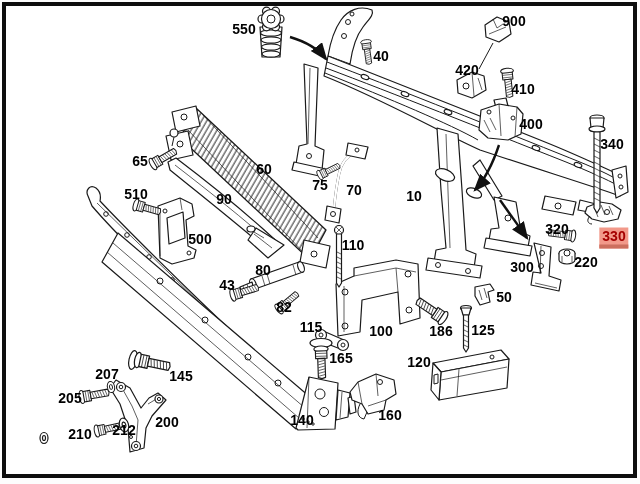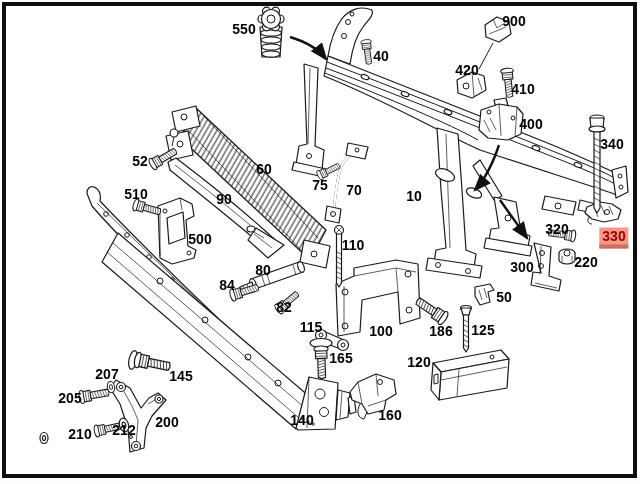--- a/index.html
+++ b/index.html
@@ -328,35 +328,35 @@
   </svg>
 
   <div id="labels">
       <div class="part-label" style="left: 244px; top: 29px;">550</div>
       <div class="part-label" style="left: 514px; top: 21px;">900</div>
       <div class="part-label" style="left: 381px; top: 56px;">40</div>
       <div class="part-label" style="left: 467px; top: 70px;">420</div>
       <div class="part-label" style="left: 523px; top: 89px;">410</div>
       <div class="part-label" style="left: 531px; top: 124px;">400</div>
       <div class="part-label" style="left: 612px; top: 144px;">340</div>
-      <div class="part-label" style="left: 140px; top: 161px;">52</div>
+      <div class="part-label" style="left: 140px; top: 161px;">65</div>
       <div class="part-label" style="left: 136px; top: 194px;">510</div>
       <div class="part-label" style="left: 264px; top: 169px;">60</div>
       <div class="part-label" style="left: 224px; top: 199px;">90</div>
       <div class="part-label" style="left: 320px; top: 185px;">75</div>
       <div class="part-label" style="left: 354px; top: 190px;">70</div>
       <div class="part-label" style="left: 414px; top: 196px;">10</div>
       <div class="part-label" style="left: 353px; top: 245px;">110</div>
       <div class="part-label" style="left: 200px; top: 239px;">500</div>
       <div class="part-label" style="left: 557px; top: 229px;">320</div>
       <div class="part-label highlighted" style="left: 614px; top: 238px;">330</div>
       <div class="part-label" style="left: 522px; top: 267px;">300</div>
       <div class="part-label" style="left: 586px; top: 262px;">220</div>
       <div class="part-label" style="left: 263px; top: 270px;">80</div>
-      <div class="part-label" style="left: 227px; top: 285px;">84</div>
+      <div class="part-label" style="left: 227px; top: 285px;">43</div>
       <div class="part-label" style="left: 284px; top: 307px;">82</div>
       <div class="part-label" style="left: 504px; top: 297px;">50</div>
       <div class="part-label" style="left: 311px; top: 327px;">115</div>
       <div class="part-label" style="left: 381px; top: 331px;">100</div>
       <div class="part-label" style="left: 441px; top: 331px;">186</div>
       <div class="part-label" style="left: 483px; top: 330px;">125</div>
       <div class="part-label" style="left: 341px; top: 358px;">165</div>
       <div class="part-label" style="left: 419px; top: 362px;">120</div>
       <div class="part-label" style="left: 181px; top: 376px;">145</div>
       <div class="part-label" style="left: 107px; top: 374px;">207</div>

